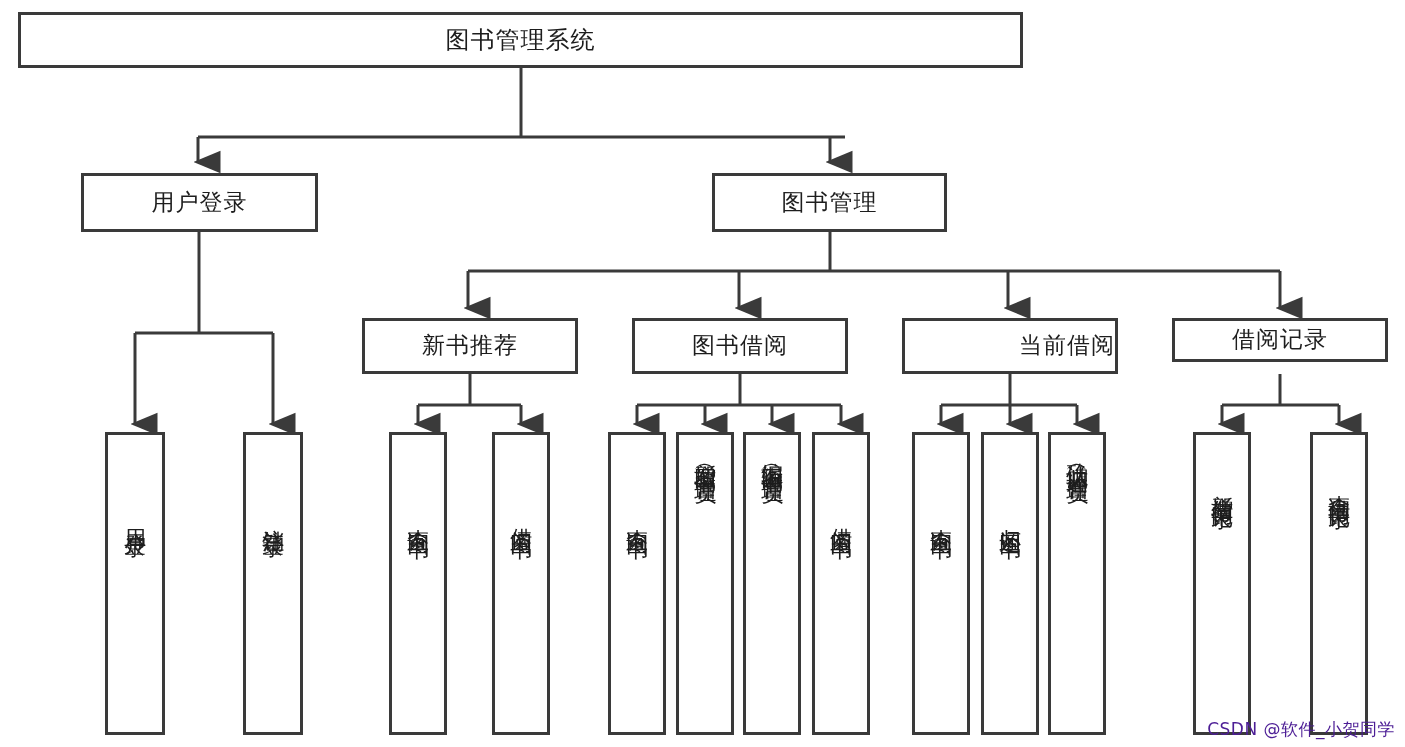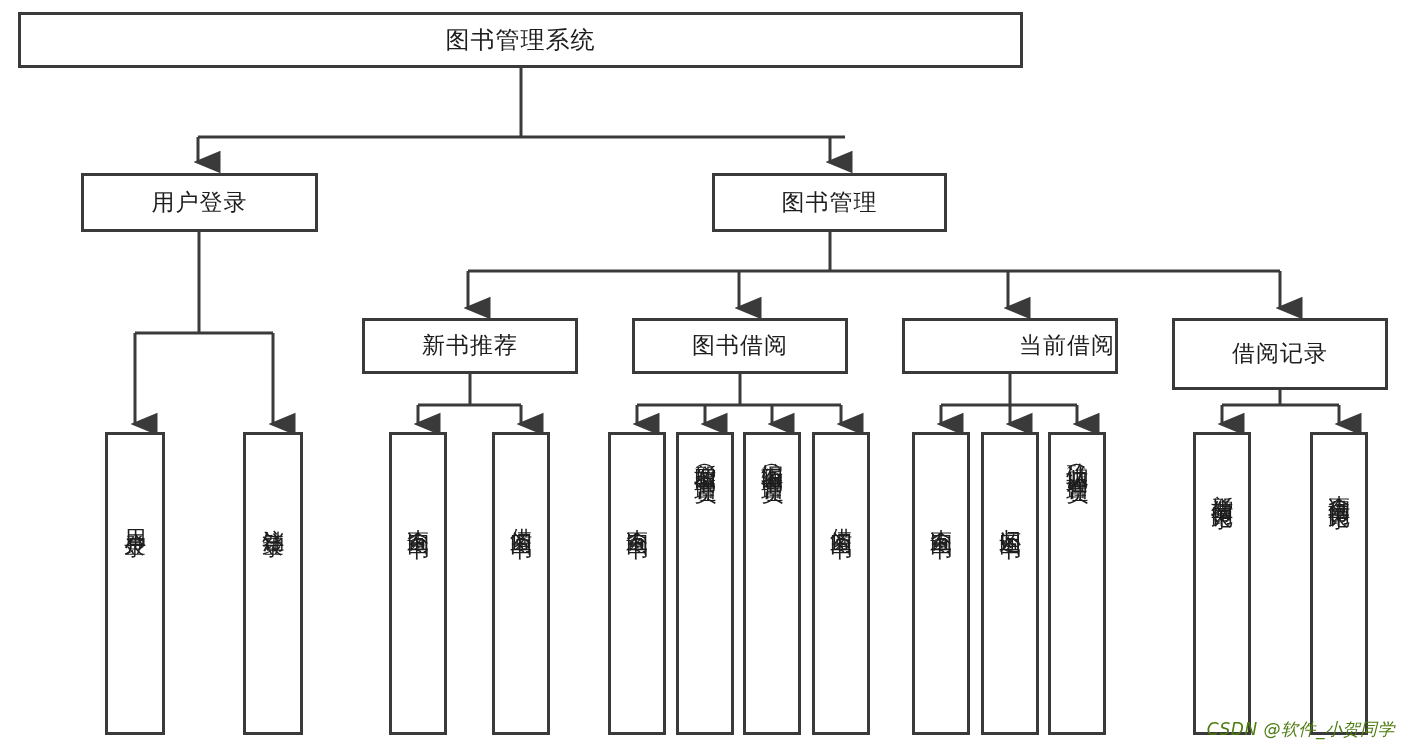--- a/index.html
+++ b/index.html
@@ -57,25 +57,24 @@
     letter-spacing: 3px;
     white-space: nowrap;
     color: #1d1d1d;
   }
   .leaf-g2 .vtext, .leaf-g3 .vtext { letter-spacing: 3px; }
   .watermark {
     position: absolute;
     right: 10px;
     bottom: 6px;
     font-size: 17px;
-    color: #4d7c0f;
+    color: #4c1d95;
     letter-spacing: 0.5px;
     white-space: nowrap;
     pointer-events: none;
-    font-style: italic;
   }
 </style>
 </head>
 <body>
 
 <div id="diagram-root">
 
   <svg id="edges" viewBox="0 0 1405 747">
     <defs>
       <marker id="arrow" viewBox="0 0 12 12" refX="6" refY="10" markerWidth="9" markerHeight="9" orient="auto-start-reverse">
@@ -143,21 +142,21 @@
   </div>
 
   <div class="node horiz" style="left:632px; top:318px; width:216px; height:56px;">
     <span>图书借阅</span>
   </div>
 
   <div class="node horiz" style="left:902px; top:318px; width:216px; height:56px;justify-content:flex-end;">
     <span>当前借阅</span>
   </div>
 
-  <div class="node horiz" style="left:1172px; top:318px; width:216px; height:72px;">
+  <div class="node horiz" style="left:1172px; top:318px; width:216px; height:44px;">
     <span>借阅记录</span>
   </div>
 
   <div class="node leaf leaf-g1" style="left:105px; top:432px; width:60px; height:303px; padding-top:76px;">
     <span class="vtext">用户登录</span>
   </div>
 
   <div class="node leaf leaf-g1" style="left:243px; top:432px; width:60px; height:303px; padding-top:76px;">
     <span class="vtext">注销登录</span>
   </div>

